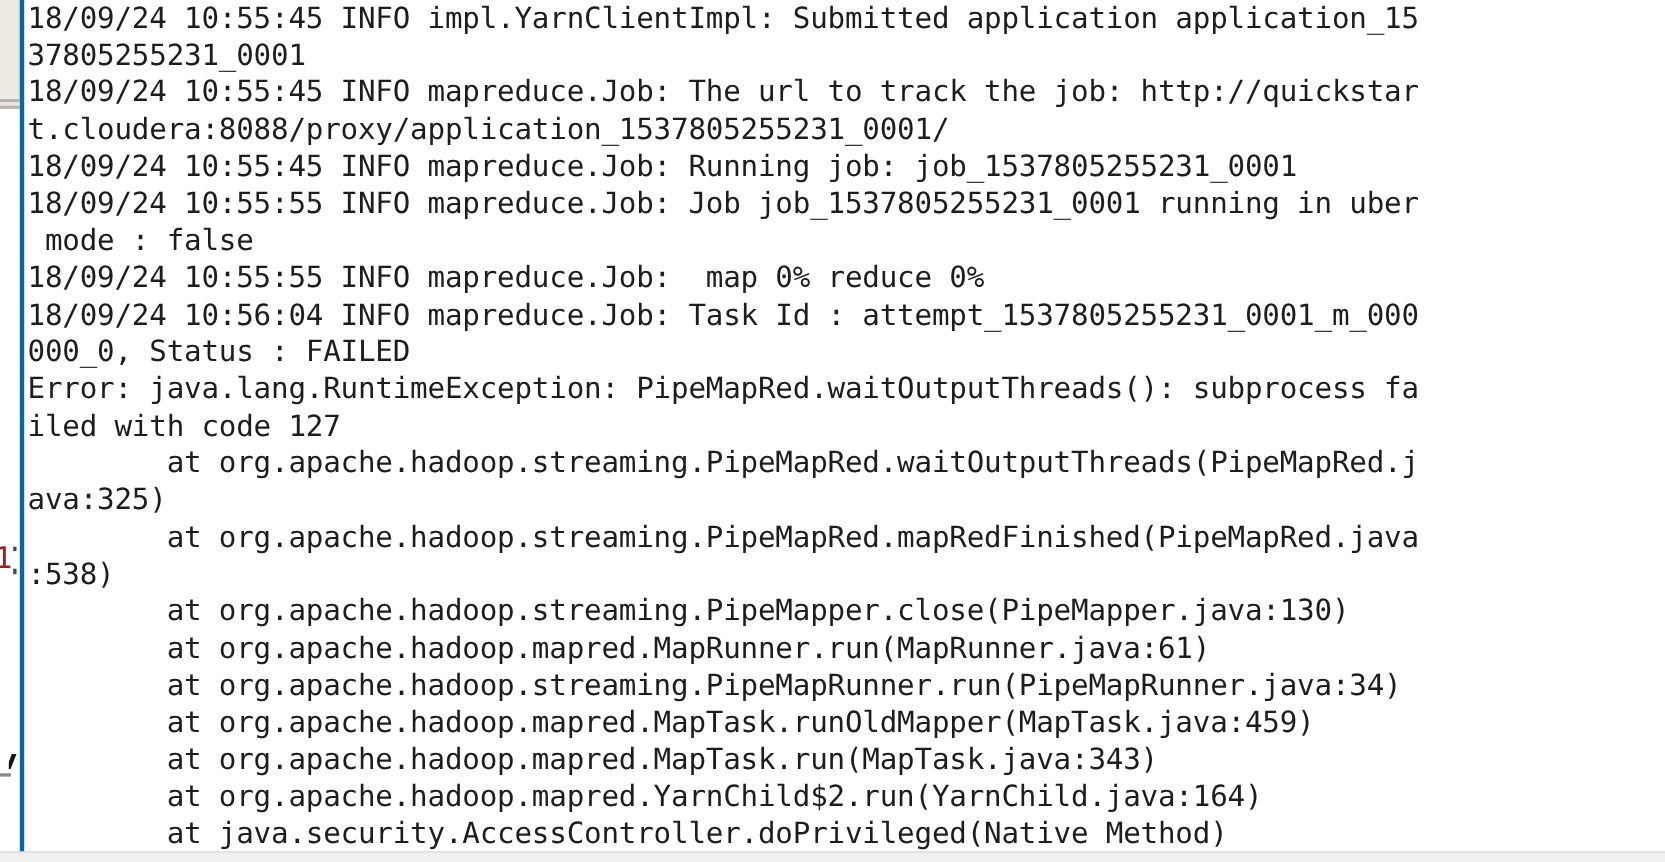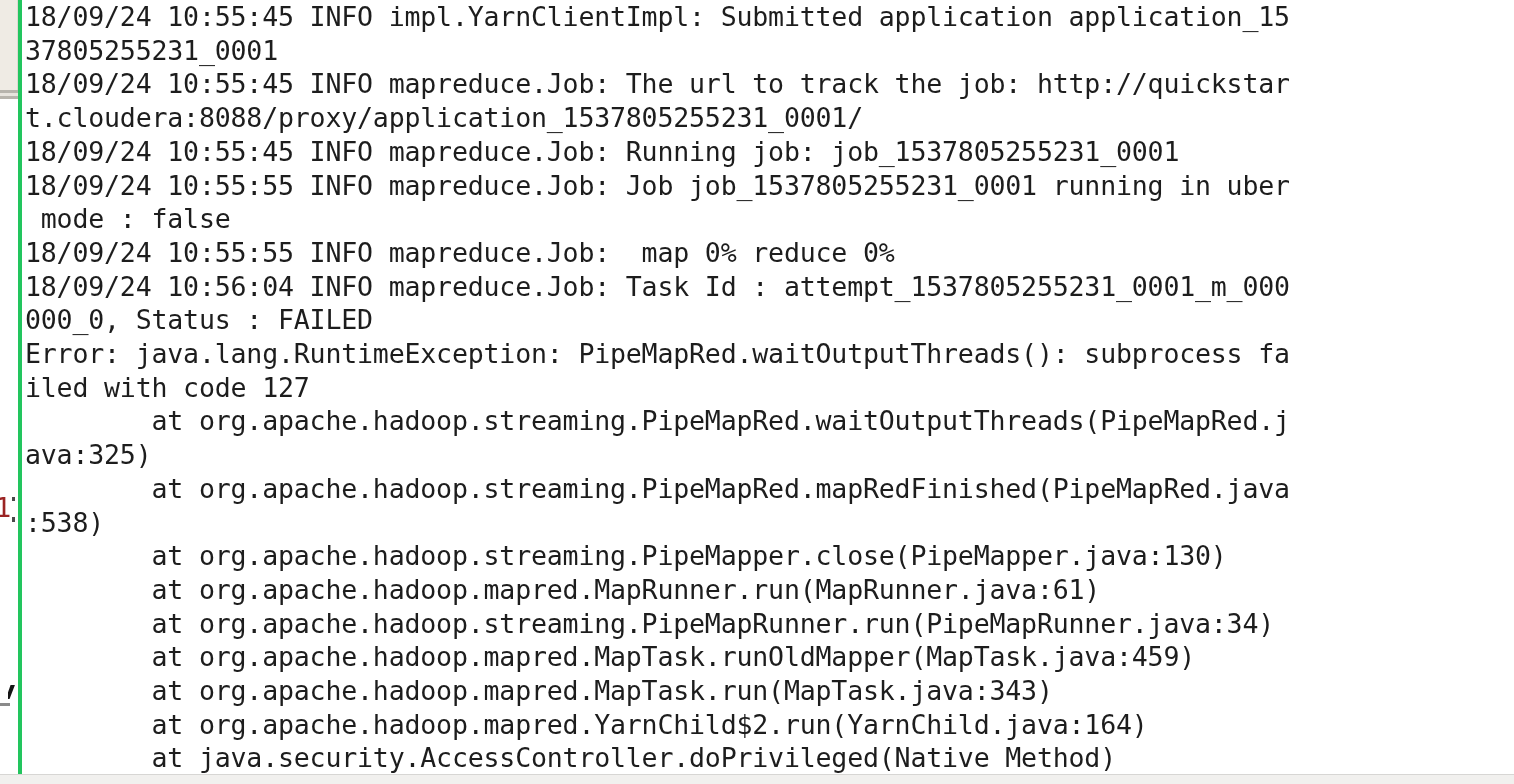--- a/index.html
+++ b/index.html
@@ -78,21 +78,21 @@
     width: 10px; height: 3px;
     background: #8a8a8a;
   }
 
   
   #terminal-window {
     position: absolute;
     left: 18px; top: 0;
     width: 1496px; height: 775px;
     background: #ffffff;
-    border-left: 4px solid #22c55e;
+    border-left: 4px solid #0369a1;
     box-sizing: border-box;
   }
   #terminal-output {
     position: absolute;
     left: 3px; top: 0;
     margin: 0;
     padding: 0;
     font-family: "DejaVu Sans Mono", "Liberation Mono", monospace;
     font-size: 26.6px;
     line-height: 33.7px;

